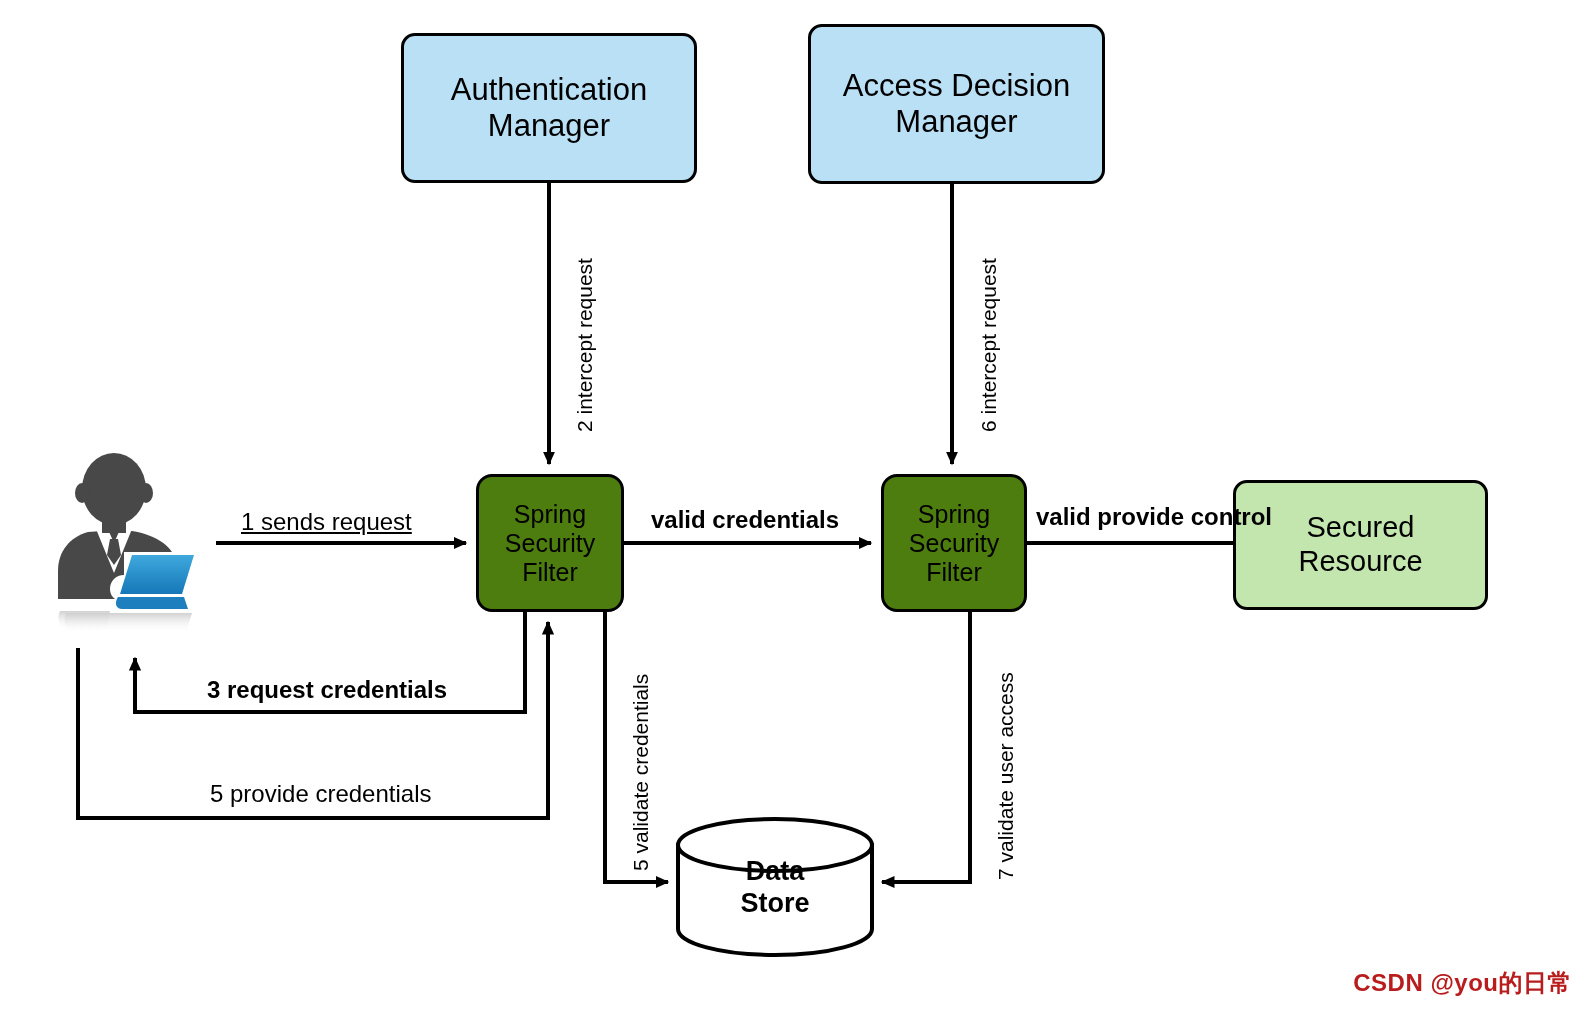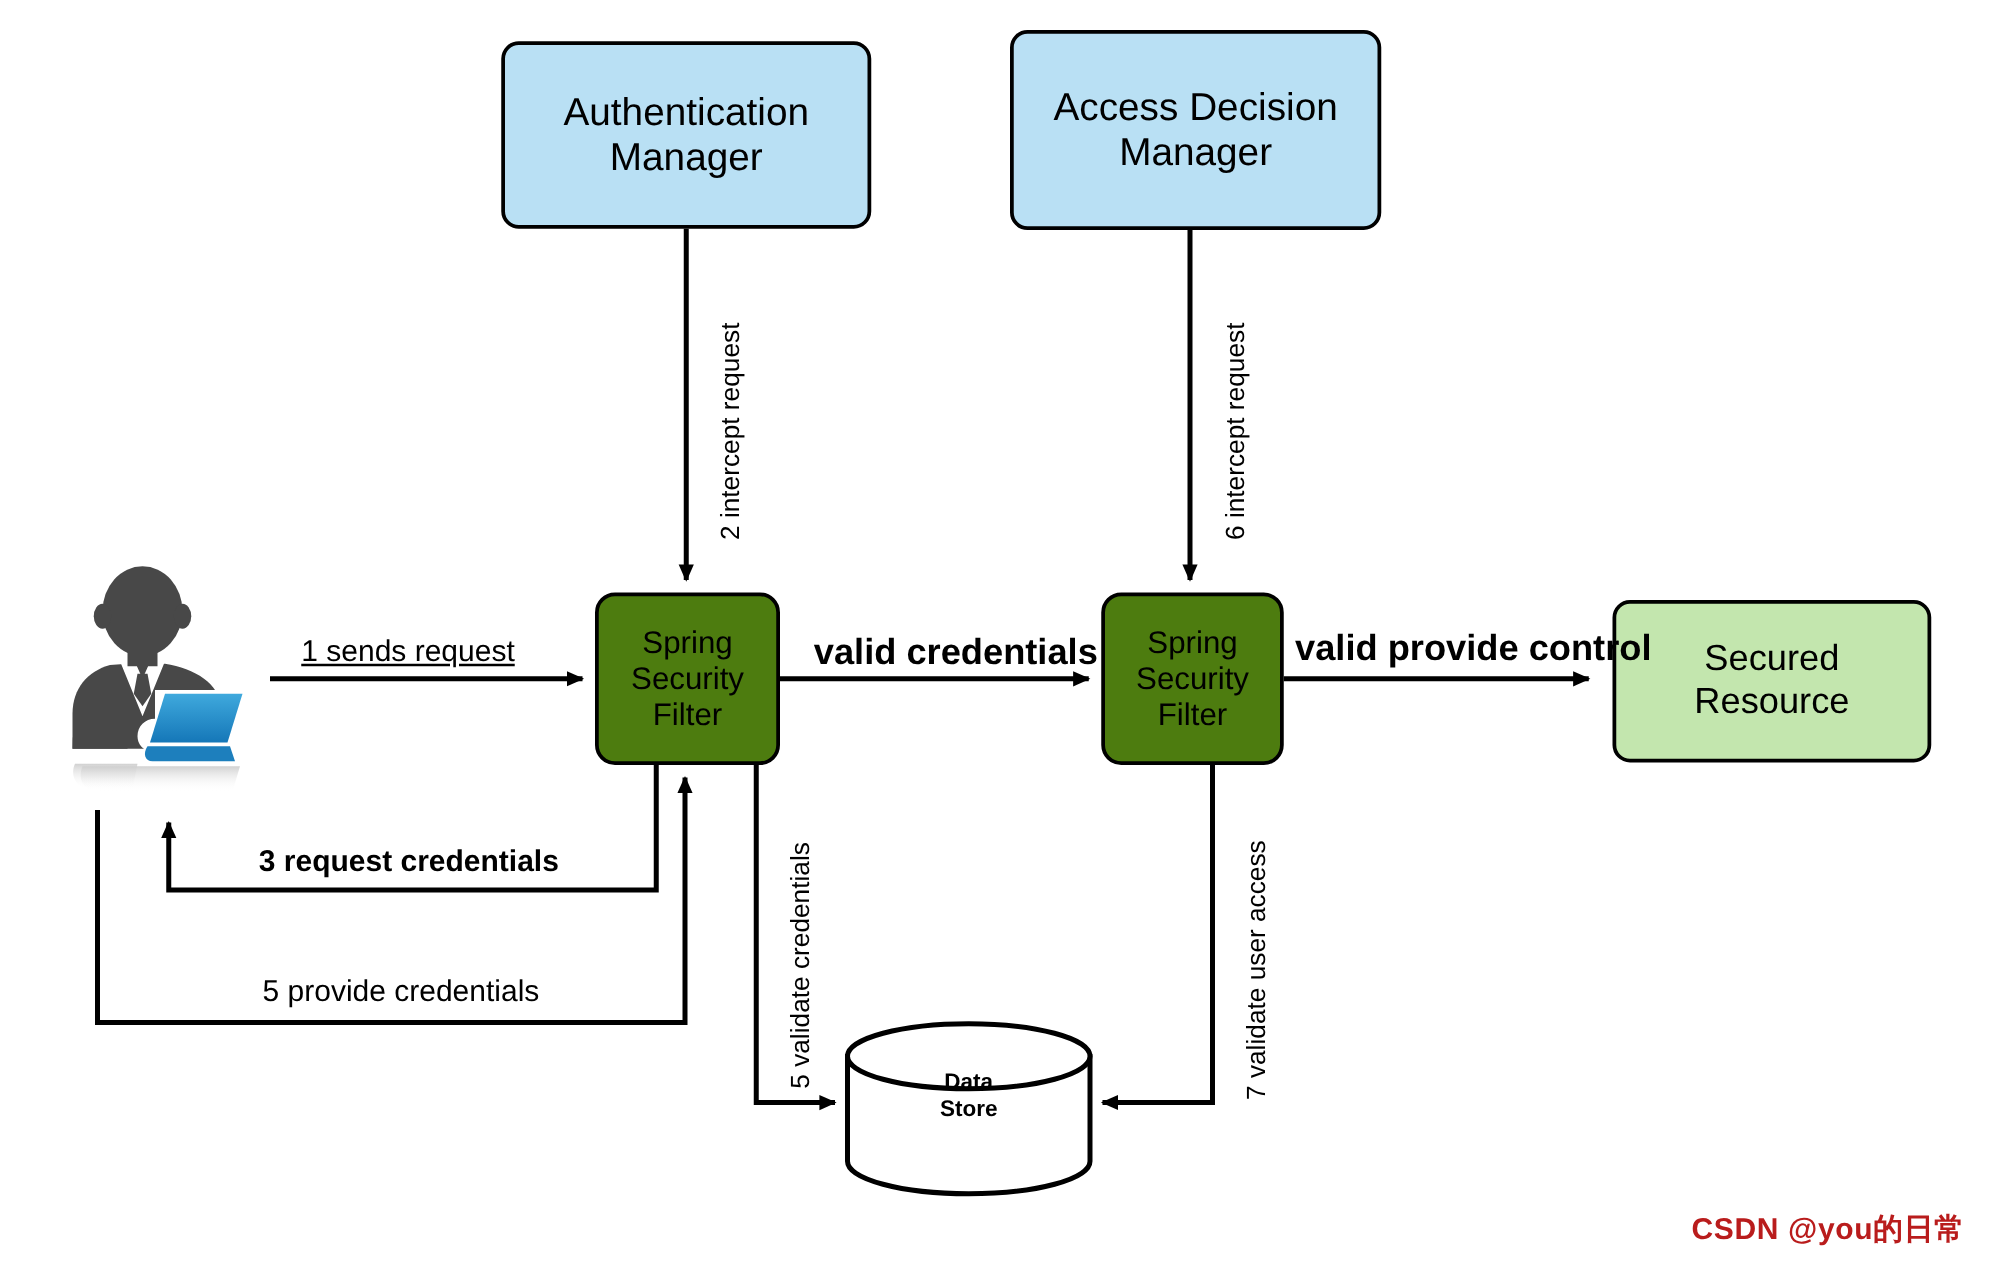--- a/index.html
+++ b/index.html
@@ -54,47 +54,47 @@
   }
   #node-filter-1 {
     left: 476px; top: 474px; width: 148px; height: 138px;
     font-size: 25px; border-radius: 16px;
   }
   #node-filter-2 {
     left: 881px; top: 474px; width: 146px; height: 138px;
     font-size: 25px; border-radius: 16px;
   }
   #node-secured-resource {
-    left: 1290px; top: 480px; width: 255px; height: 130px;
+    left: 1233px; top: 480px; width: 255px; height: 130px;
     font-size: 29px;
   }
   
   #node-data-store {
     position: absolute;
     left: 678px; top: 819px; width: 194px; height: 136px;
   }
   #node-data-store .ds-label {
     position: absolute;
     left: 0; top: 36px; width: 194px;
     text-align: center;
-    font-size: 18px;
+    font-size: 27px;
     font-weight: bold;
     color: #000;
     line-height: 1.2;
     white-space: pre-line;
     z-index: 3;
   }
   
   .edge-label {
     position: absolute;
     color: #000000;
     white-space: nowrap;
   }
   .edge-label.plain { font-size: 24px; font-weight: normal; }
-  .edge-label.bold  { font-size: 29px; font-weight: bold; }
+  .edge-label.bold  { font-size: 24px; font-weight: bold; }
   .edge-label.vert {
     transform-origin: 0 0;
     transform: rotate(-90deg);
     font-size: 21px;
     font-weight: normal;
   }
   
   #user-icon {
     position: absolute;
     left: 36px; top: 447px; width: 180px; height: 190px;

